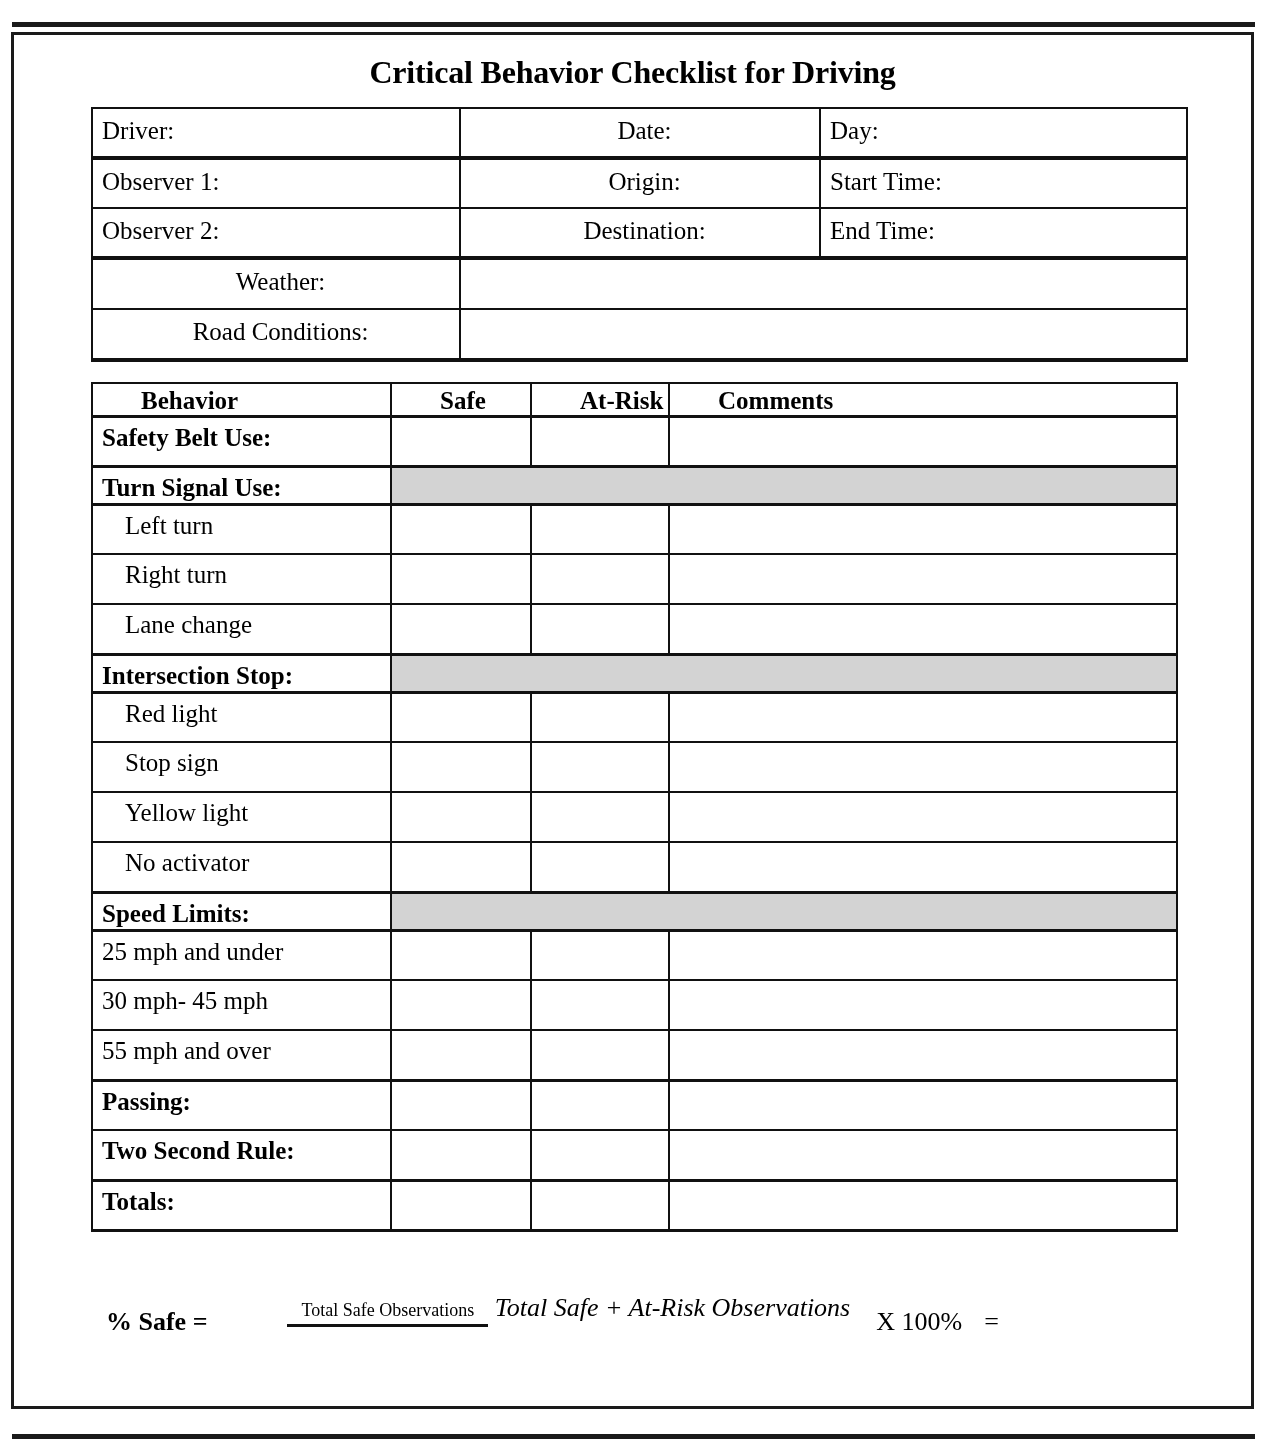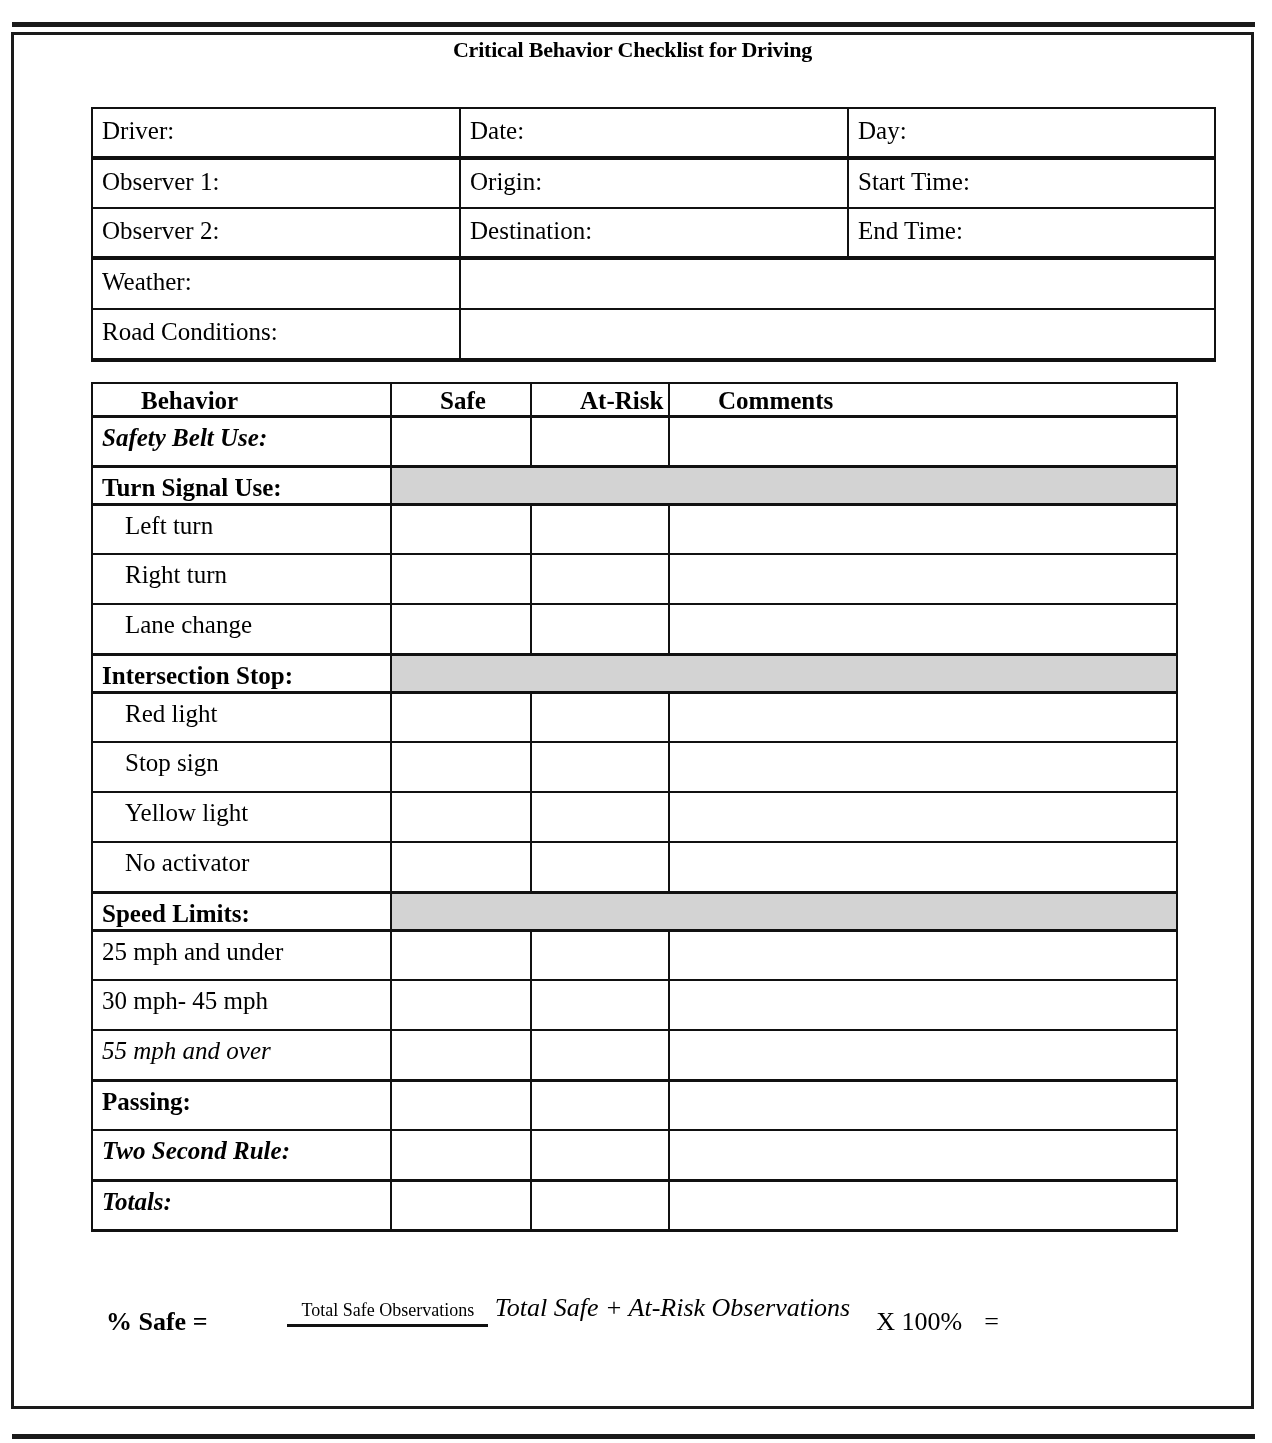--- a/index.html
+++ b/index.html
@@ -41,24 +41,24 @@
     width: 1243px;
     height: 1377px;
     border: 3px solid #1a1a1a;
     background: #ffffff;
   }
 
   
   .doc-title {
     position: absolute;
     left: 0;
-    top: 2px;
+    top: 19px;
     width: 1237px;
     text-align: center;
-    font-size: 22px;
+    font-size: 32px;
     font-weight: bold;
     letter-spacing: -0.2px;
     font-family: "Liberation Serif", "DejaVu Serif", serif;
   }
 
   
   table {
     border-collapse: collapse;
     table-layout: fixed;
   }
@@ -77,23 +77,23 @@
     top: 72px;
     width: 1085px;
   }
   .info-table td {
     height: 50px;
     font-size: 25px;
     line-height: 1.0;
     padding: 9px 0 0 9px;
     border-width: 2px;
   }
-  .info-table tr.tall td { height: 51px; }
+  .info-table tr.tall td { height: 51px; text-align: center; }
   .info-table td.c1 { width: 368px; }
-  .info-table td.c2 { width: 388px; }
+  .info-table td.c2 { width: 360px; text-align: center; }
   .info-table td.c3 { width: 367px; }
   .info-table td.span2 { width: 717px; }
   
   .info-table tr.hr-under td { border-bottom-width: 4px; margin-top: 27px; }
 
   
   .check-table {
     position: absolute;
     left: 77px;
     top: 347px;
@@ -123,21 +123,21 @@
   .check-table td.label-indent { padding-left: 32px; }
   .check-table td.shaded {
     background: #d3d3d3;
     border-top-width: 3px;
     border-bottom-width: 3px;
   }
   .check-table tr.section-row td.label-bold {
     border-top-width: 3px;
     border-bottom-width: 3px;
   }
-  .check-table tr.thick-bottom td { border-bottom-width: 3px; font-style: italic; }
+  .check-table tr.thick-bottom td { border-bottom-width: 3px; }
 
   
   .formula {
     position: absolute;
     left: 92px;
     top: 1258px;
     display: flex;
     align-items: flex-start;
     font-size: 26px;
   }

